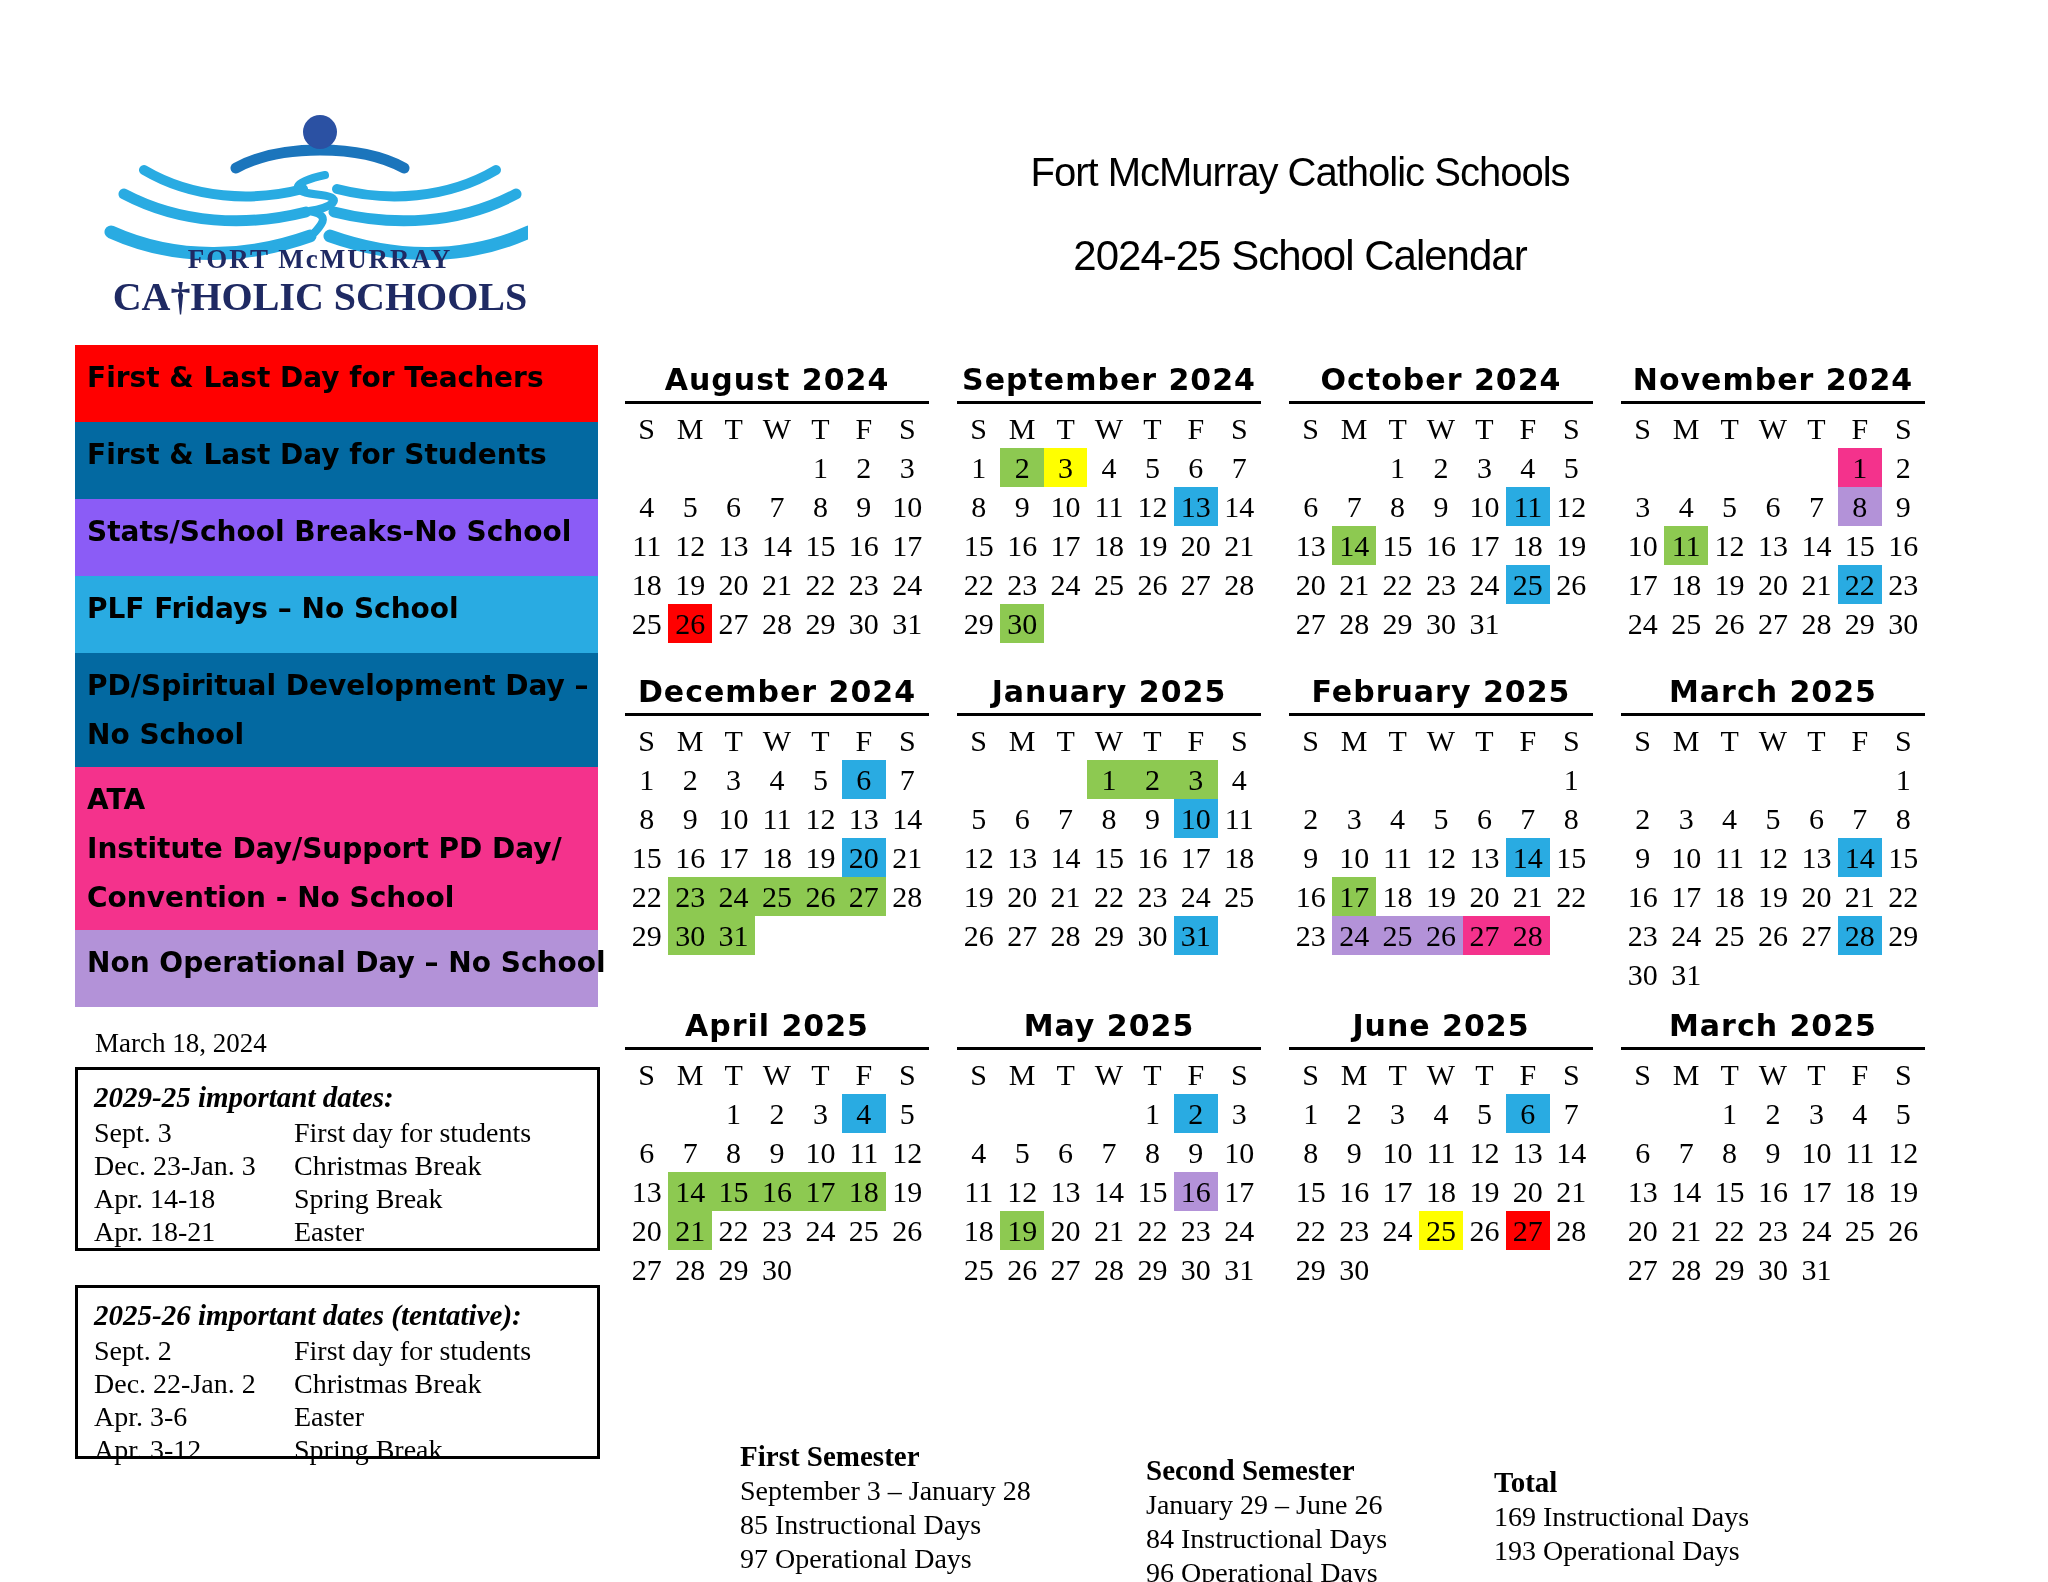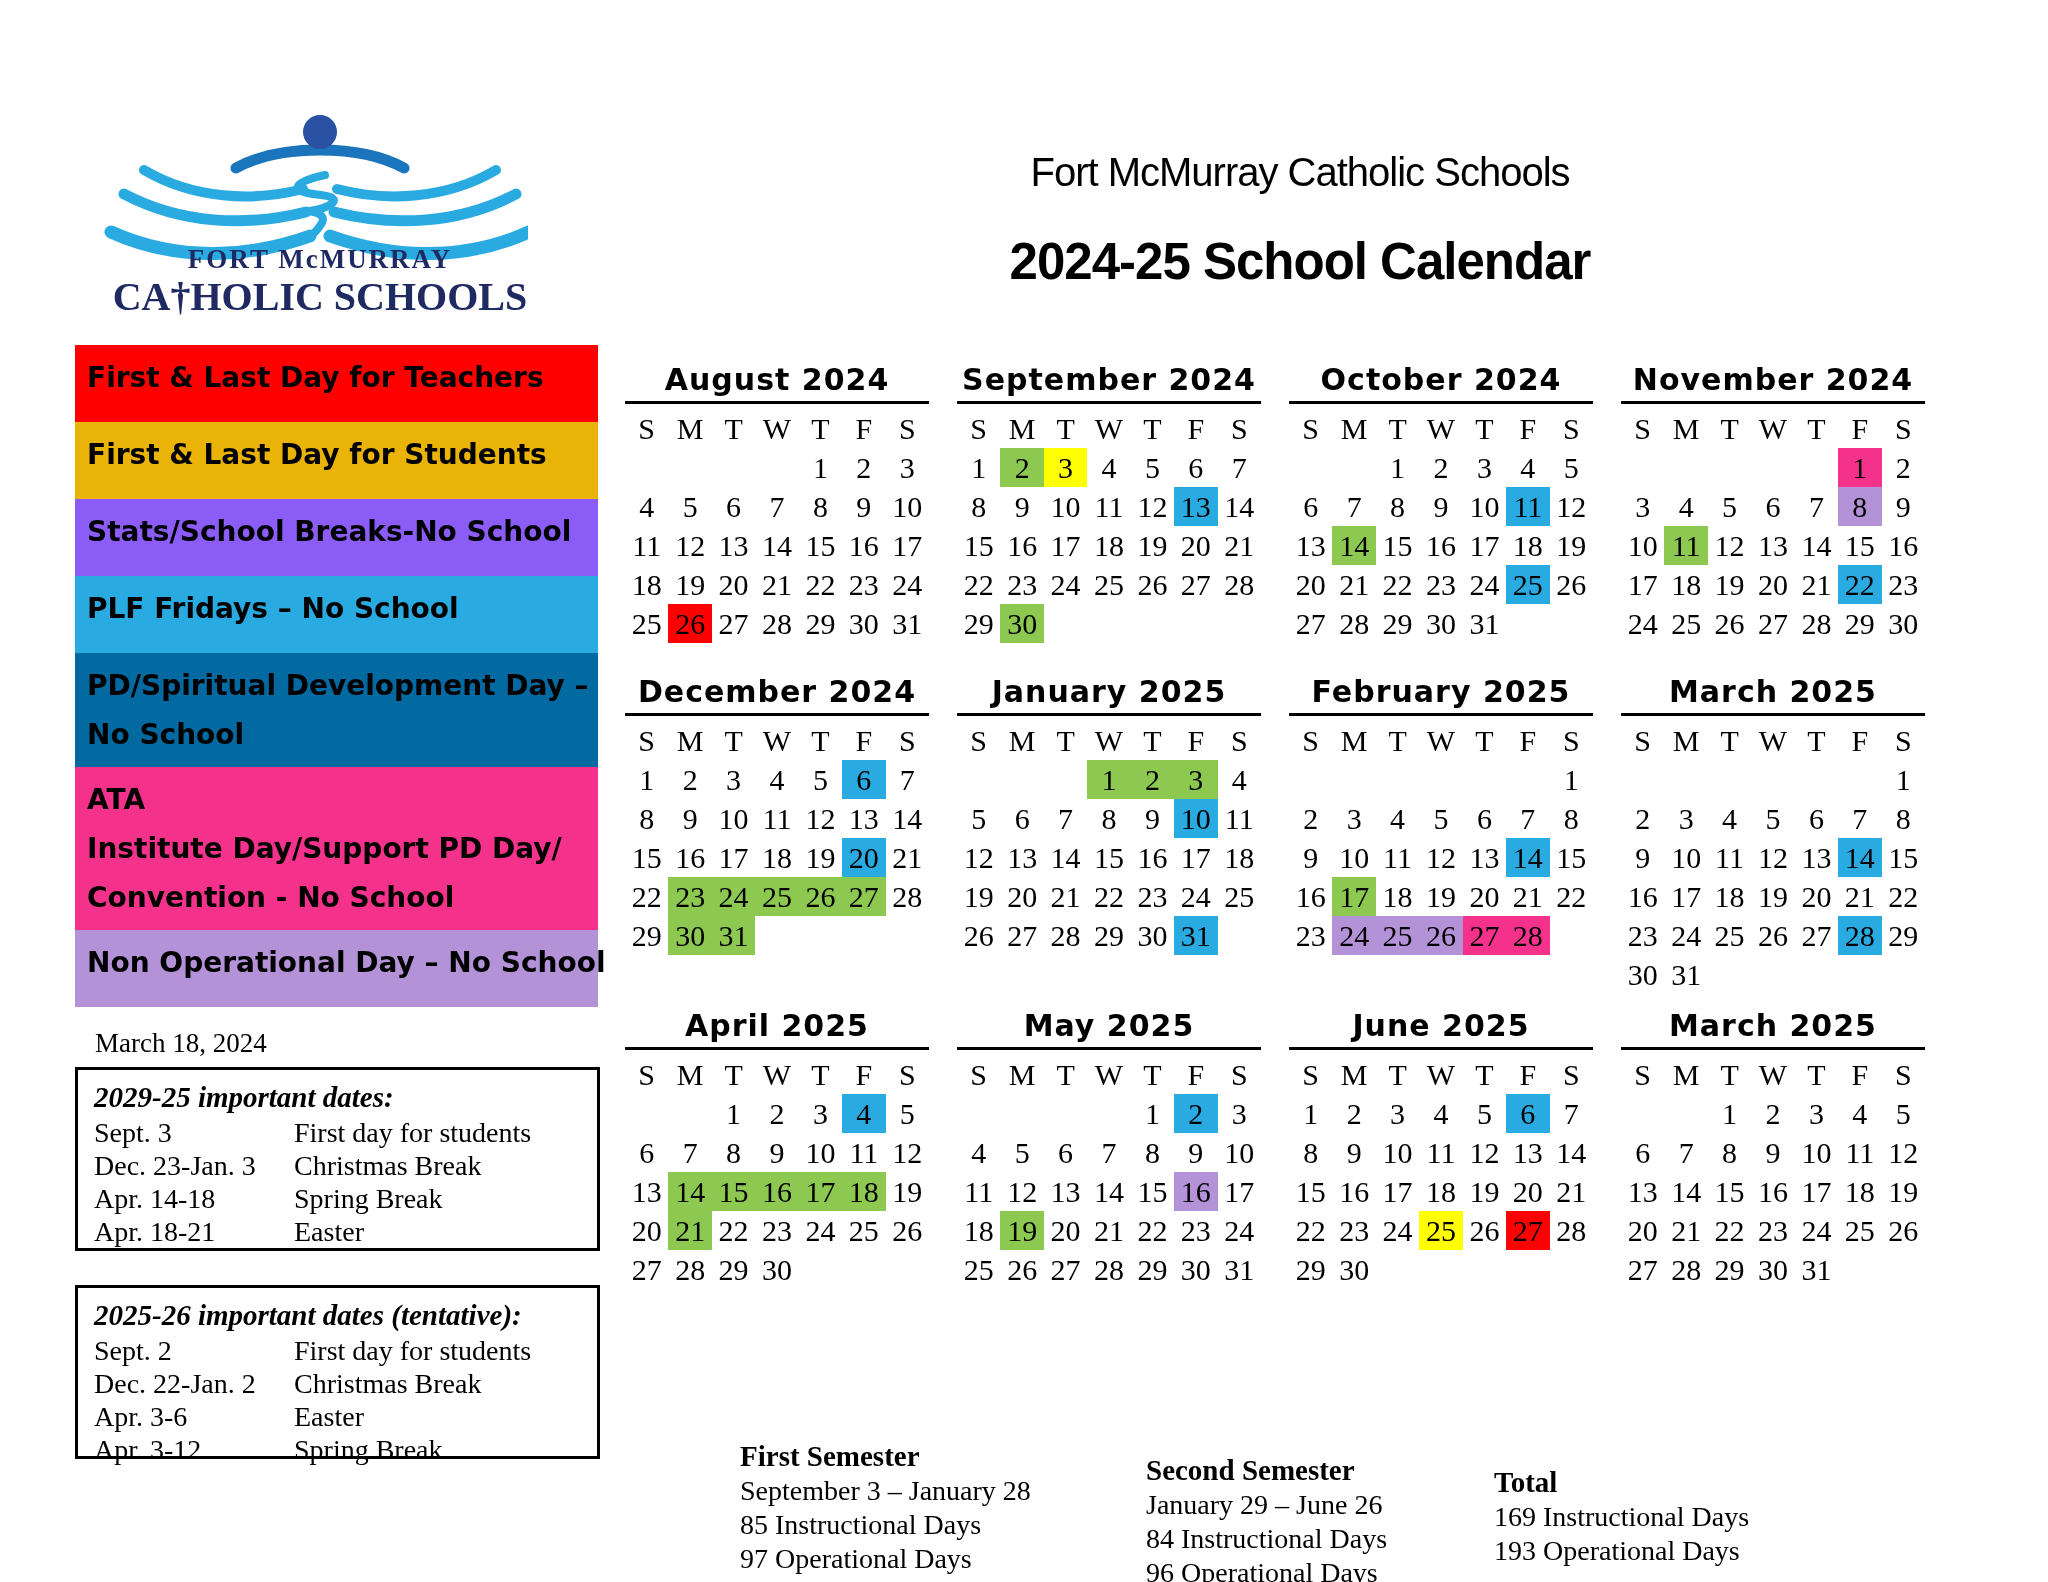--- a/index.html
+++ b/index.html
@@ -9,21 +9,21 @@
   }
   
   .logo{position:absolute;left:88px;top:82px;width:440px;height:255px;}
   
   .page-title{
     position:absolute;left:600px;top:150px;width:1400px;text-align:center;
     font-size:40px;font-weight:400;letter-spacing:-1px;
   }
   .page-subtitle{
     position:absolute;left:600px;top:232px;width:1400px;text-align:center;
-    font-size:51px;font-weight:bold;letter-spacing:-1px;
+    font-size:42px;font-weight:normal;letter-spacing:-1px;
   }
   
   .legend{position:absolute;left:75px;top:345px;width:523px;
     font-family:"DejaVu Sans", sans-serif;font-weight:bold;font-size:28px;}
   .legend-band{min-height:77px;display:flex;flex-direction:column;
     box-sizing:border-box;padding:8px 4px 8px 12px;}
   .legend-line{line-height:49px;white-space:nowrap;}
   
   .months{position:absolute;left:625px;top:362px;width:1372px;display:grid;
     grid-template-columns:repeat(4,304px);grid-template-rows:312px 334px auto;
@@ -76,21 +76,21 @@
   </svg>
 </div>
 
 <div class="page-title">Fort McMurray Catholic Schools</div>
 <div class="page-subtitle">2024-25 School Calendar</div>
 
 <div class="legend">
     <div class="legend-band" style="background: rgb(255, 0, 0);">
       <div class="legend-line">First &amp; Last Day for Teachers</div>
     </div>
-    <div class="legend-band" style="background: #eab308;">
+    <div class="legend-band" style="background: #0369a1;">
       <div class="legend-line">First &amp; Last Day for Students</div>
     </div>
     <div class="legend-band" style="background: #8b5cf6;">
       <div class="legend-line">Stats/School Breaks-No School</div>
     </div>
     <div class="legend-band" style="background: rgb(41, 171, 226);">
       <div class="legend-line">PLF Fridays – No School</div>
     </div>
     <div class="legend-band" style="background: #0369a1;">
       <div class="legend-line">PD/Spiritual Development Day –</div>

